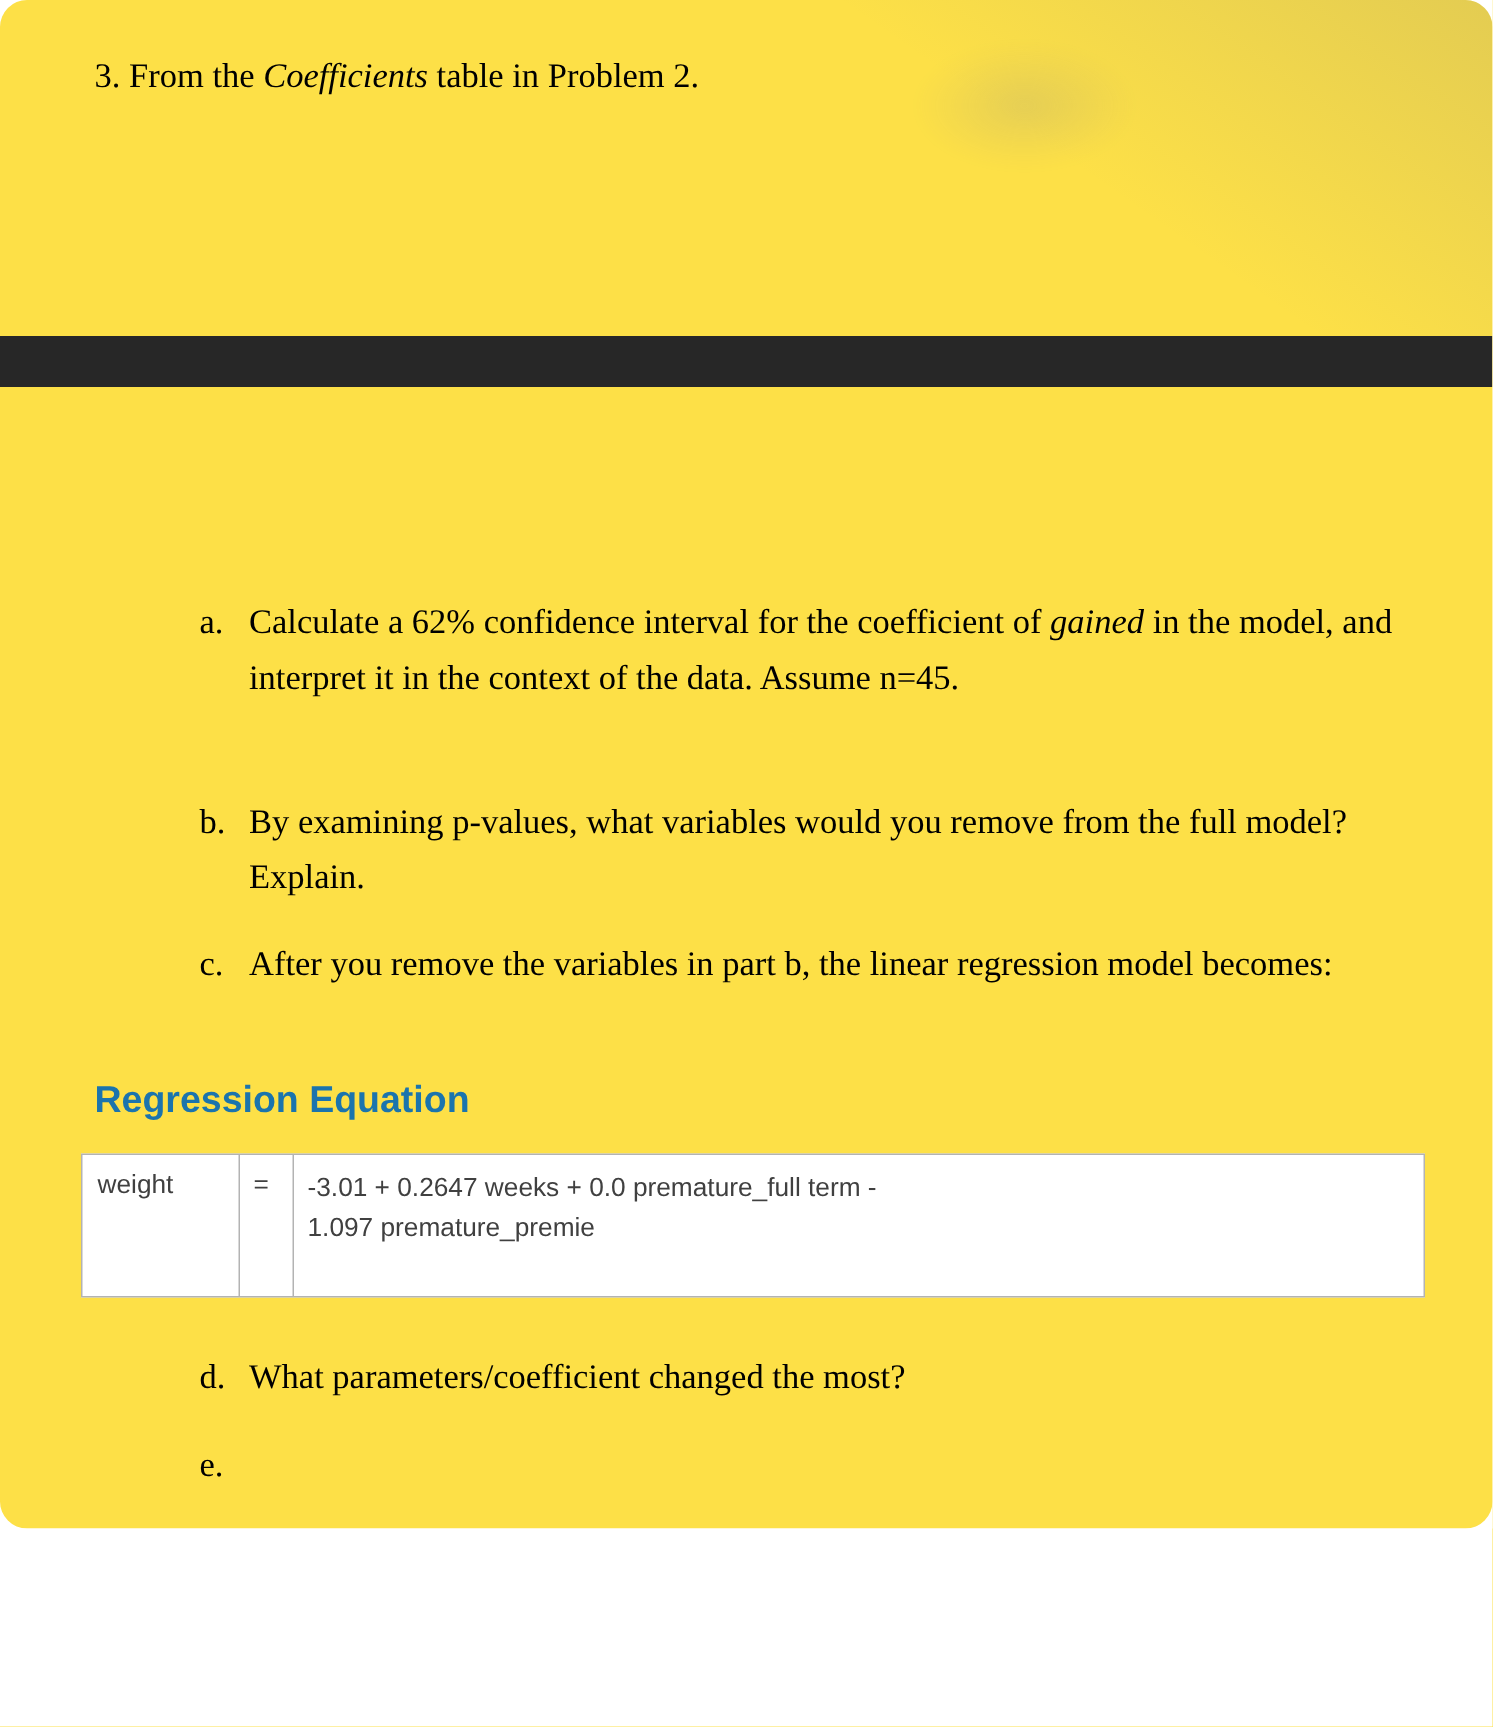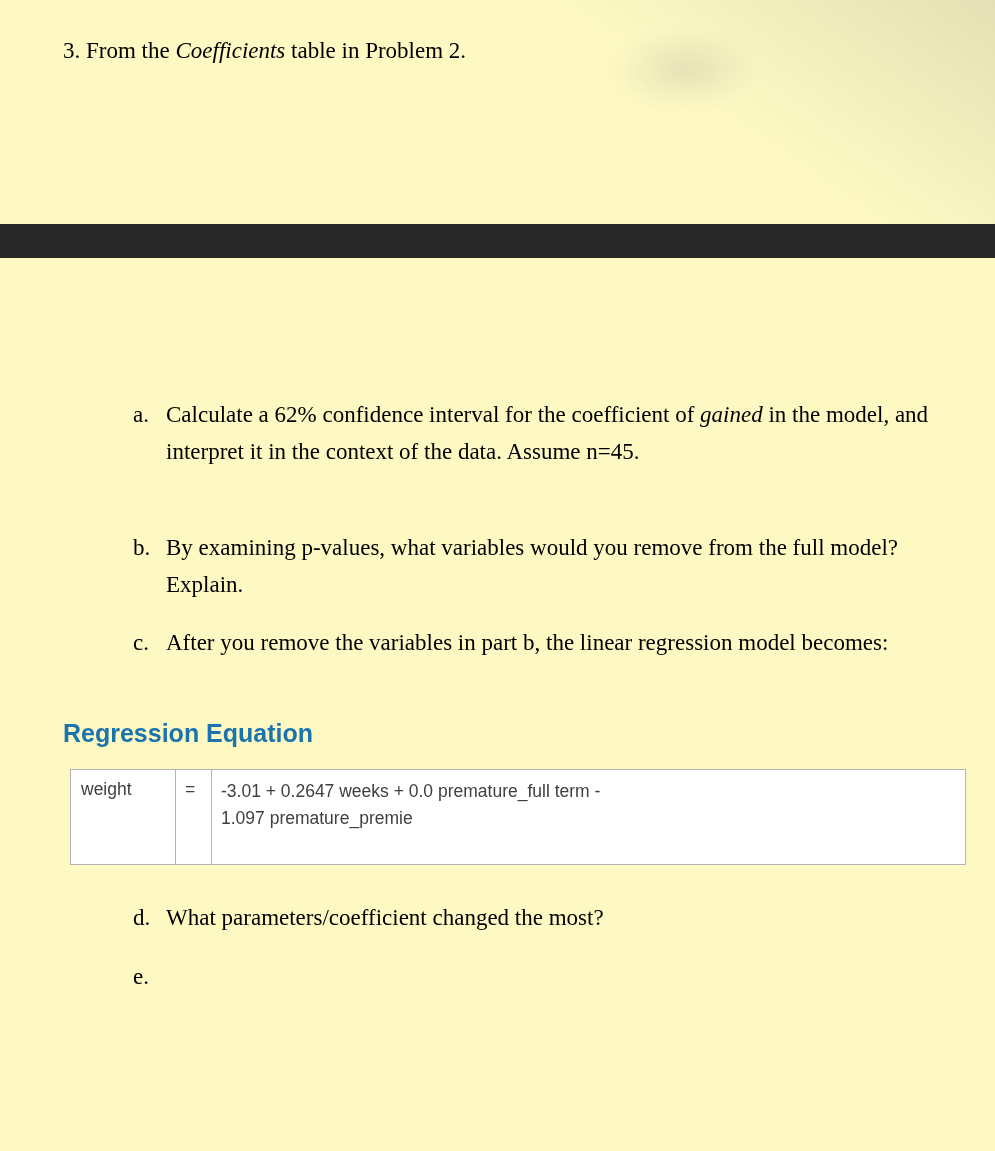--- a/index.html
+++ b/index.html
@@ -1,23 +1,24 @@
 <!DOCTYPE html>
 <html style="--accent: #1b74ad; --divider: #272727; --table-border: #b3b3b3; --table-text: #404040;"><head>
 <meta charset="utf-8">
 <style>
   html, body { margin: 0; padding: 0; background: #ffffff; }
   .page {
     position: relative;
     width: 995px;
-    height: 1151px;
-    background: #fef9c3;
+    height: 1019px;
+    background: #fde047;
     overflow: hidden;
     font-family: "Liberation Serif", serif;
     color: #000000;
+    border-radius: 18px;
   }
   
   .corner-shade {
     position: absolute;
     top: 0; right: 0;
     width: 460px; height: 235px;
     background: linear-gradient(215deg, rgba(125,125,125,0.20) 0%, rgba(125,125,125,0.0) 55%);
     pointer-events: none;
   }
   
@@ -66,21 +67,21 @@
     left: 63px; top: 719px;
     font-family: "Liberation Sans", sans-serif;
     font-weight: bold;
     font-size: 25px;
     color: var(--accent, #1b74ad);
     text-align: center;
   }
 
   .equation-table {
     position: absolute;
-    left: 70px; top: 769px;
+    left: 54px; top: 769px;
     width: 896px; height: 96px;
     border: 1px solid var(--table-border, #b3b3b3);
     box-sizing: border-box;
     display: flex;
     font-family: "Liberation Sans", sans-serif;
     font-size: 17.5px;
     color: var(--table-text, #404040);
     background: #ffffff;
   }
   .cell-variable {

